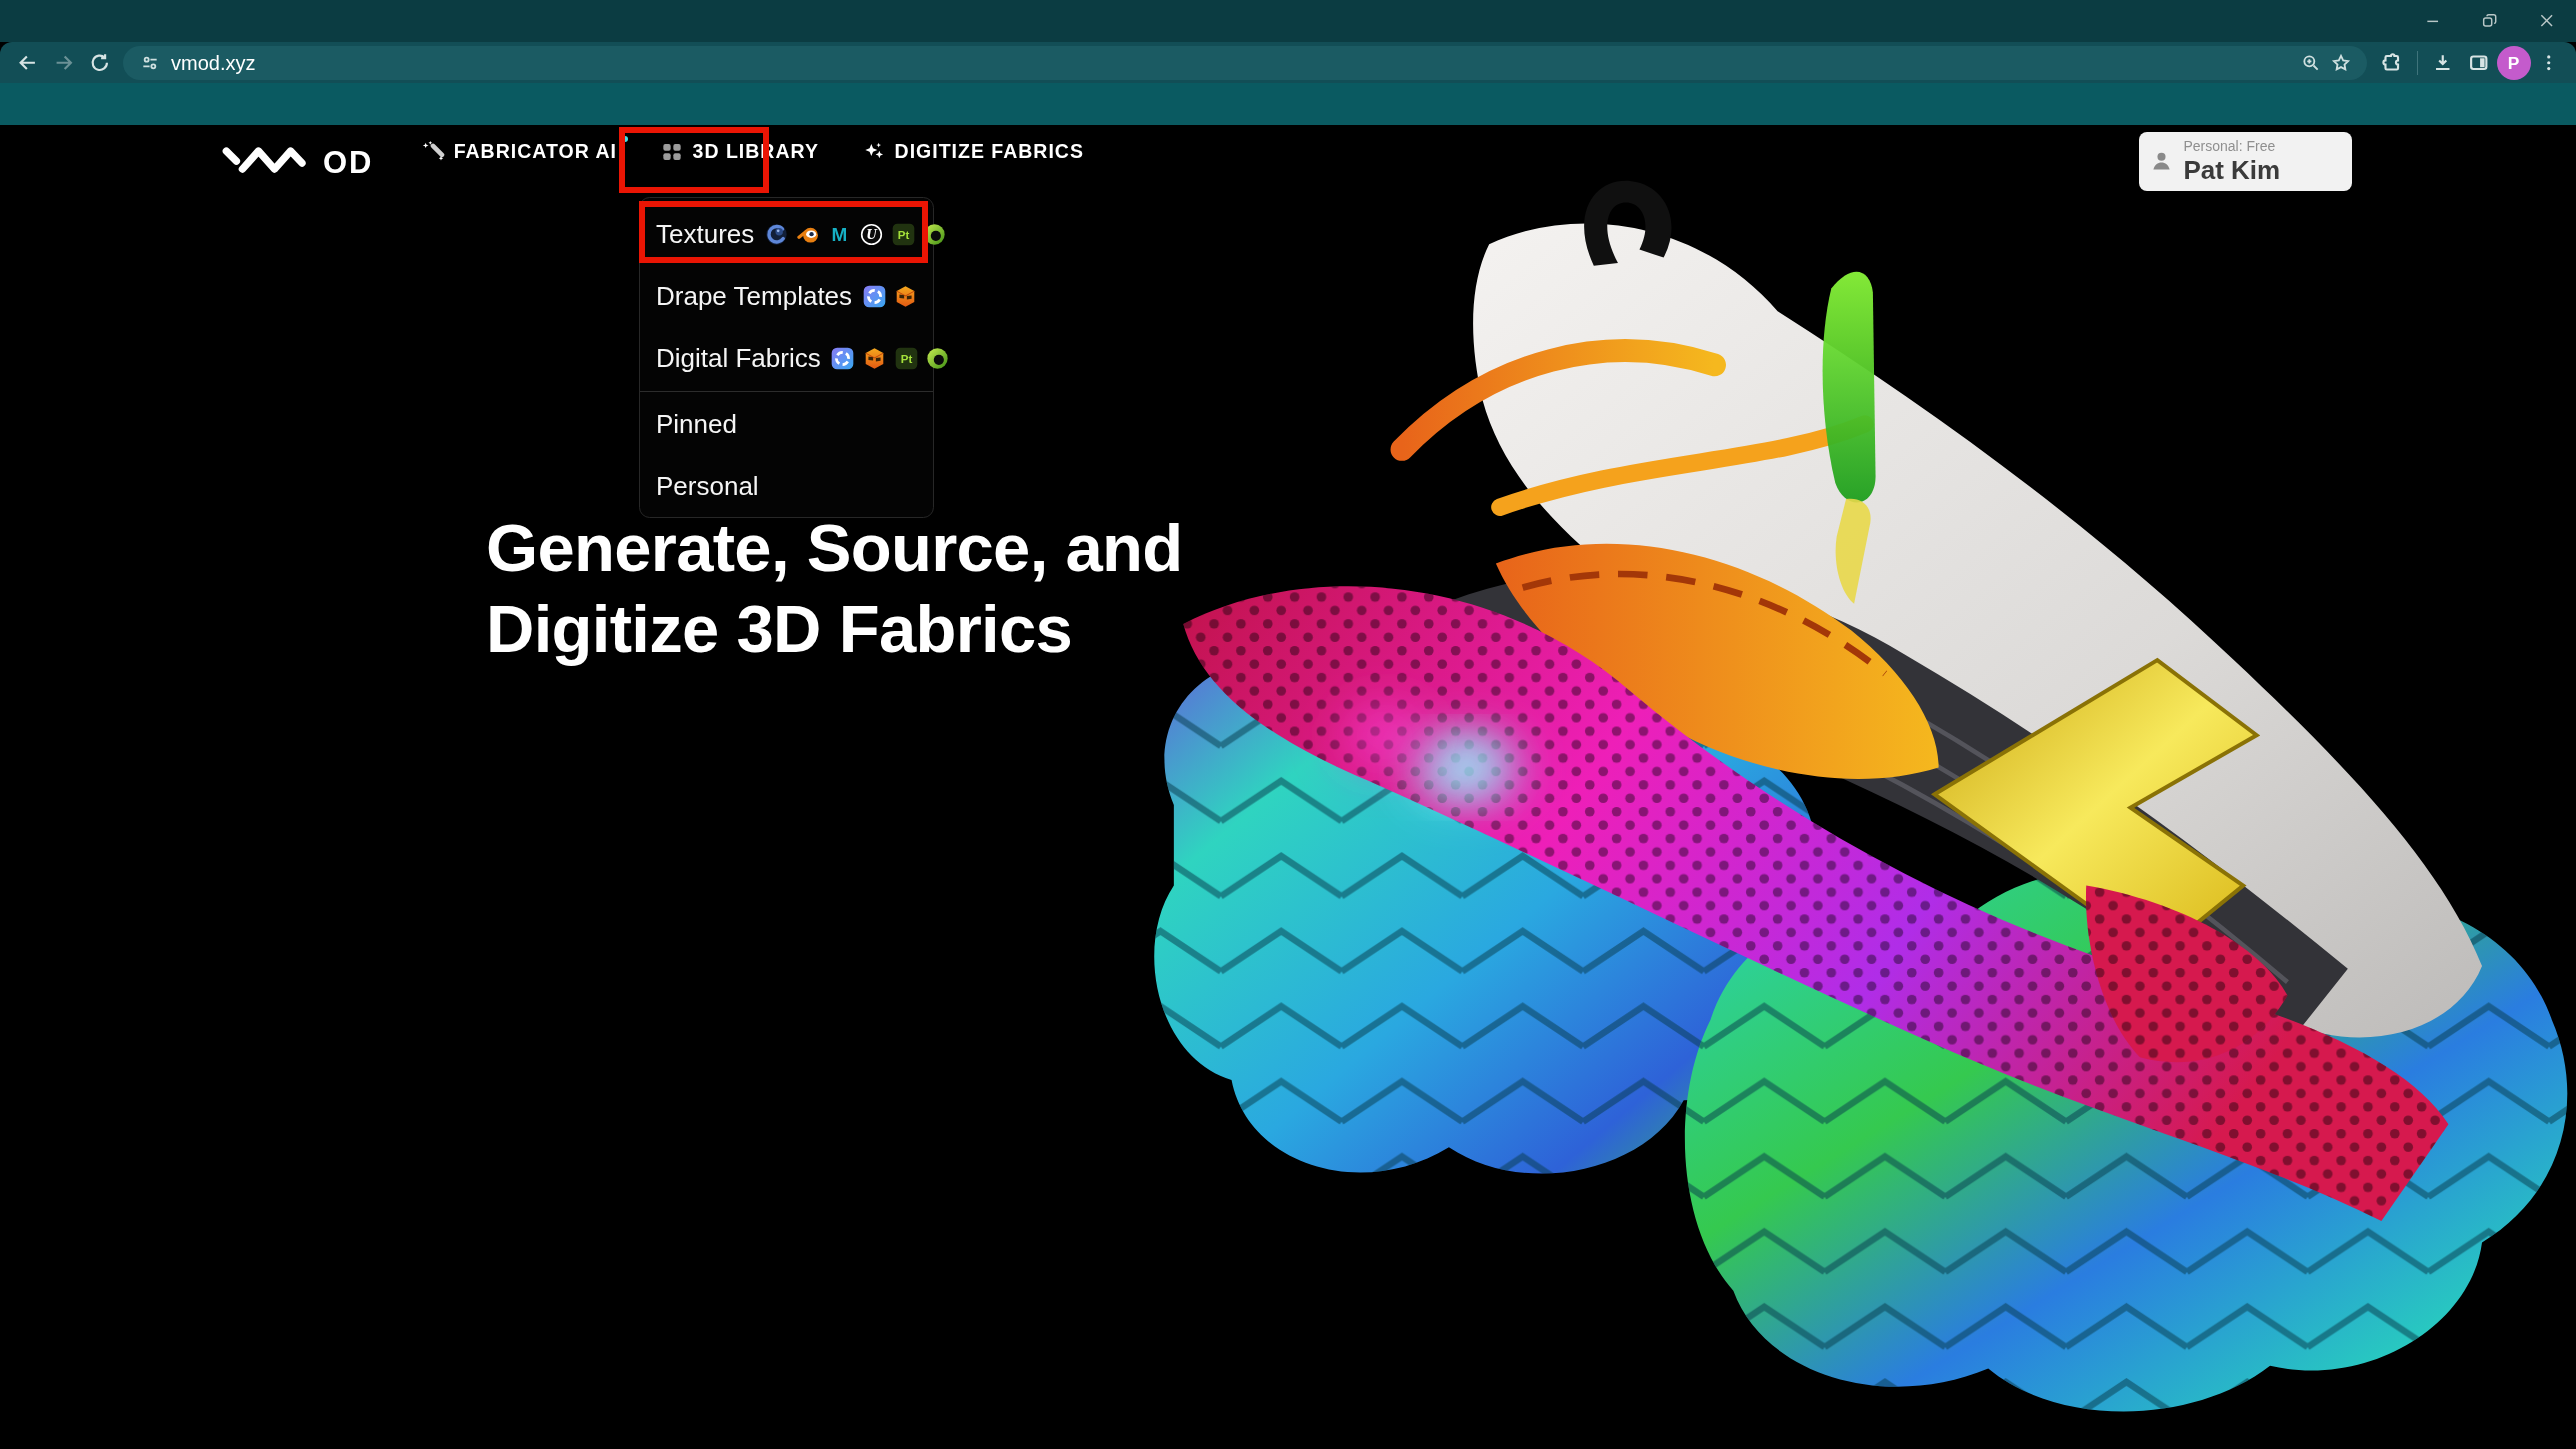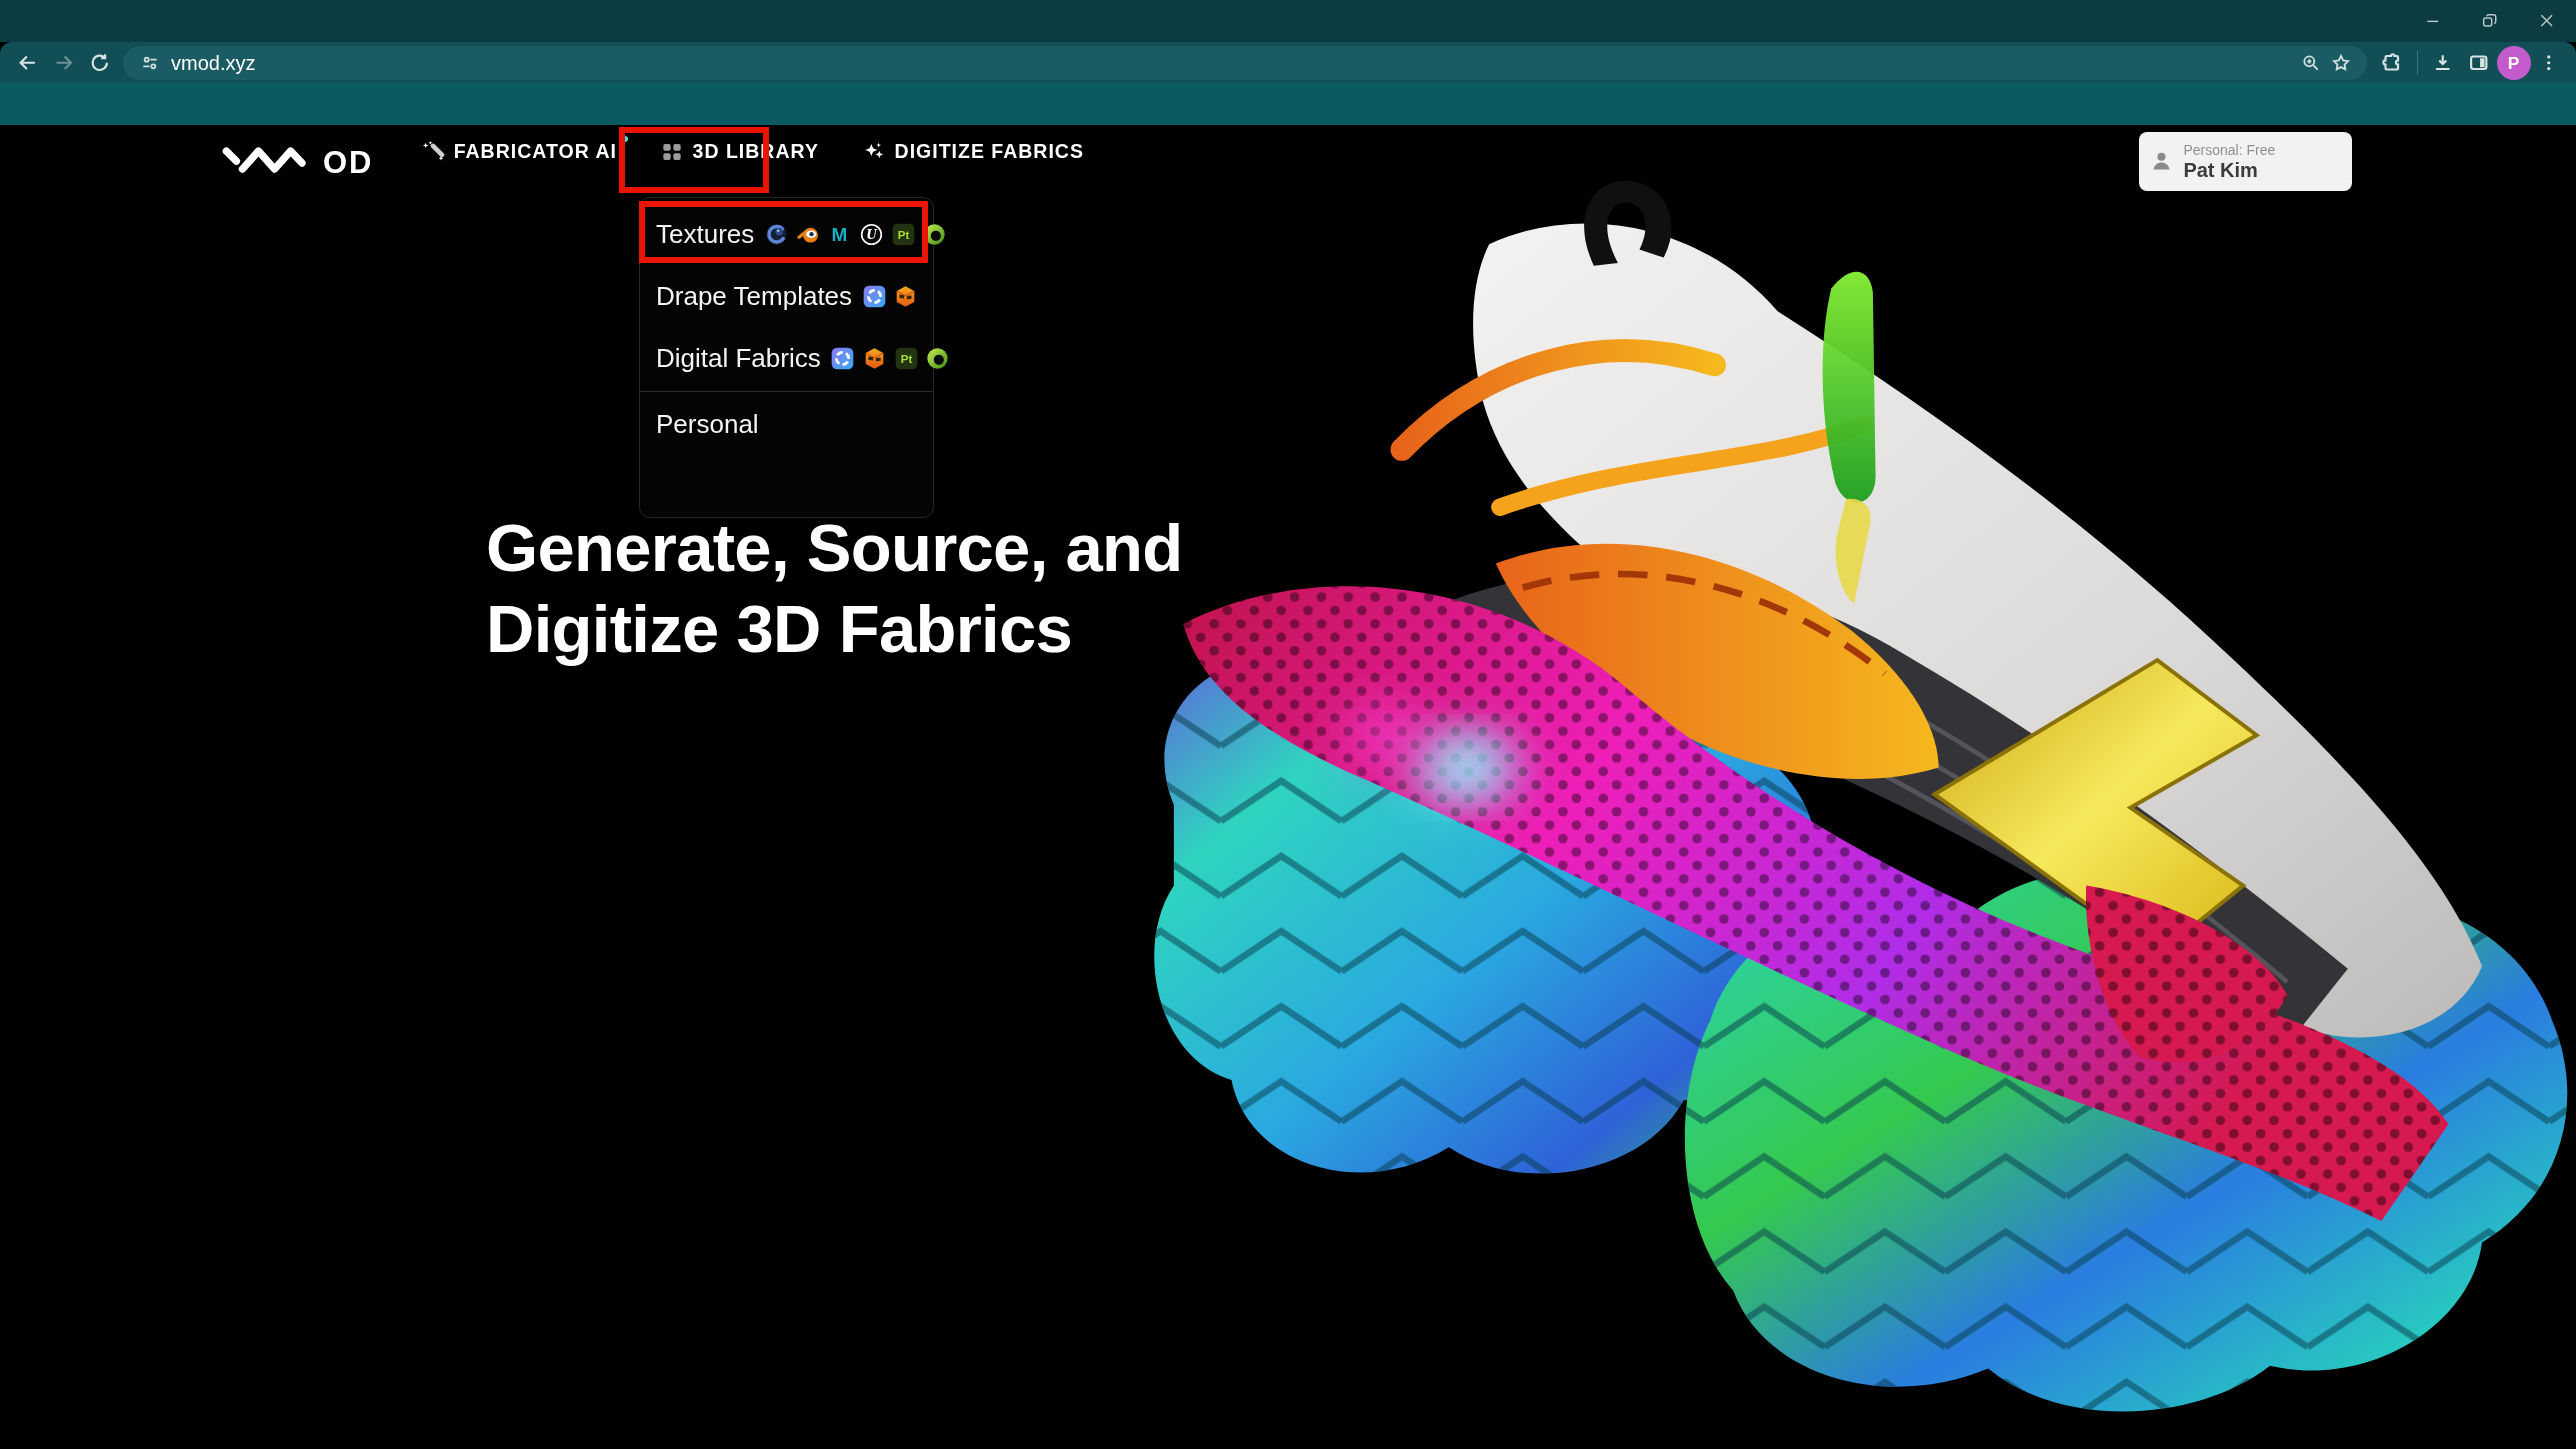--- a/index.html
+++ b/index.html
@@ -36,21 +36,21 @@
 
   .main-nav { position:absolute; left:421px; top:14.8px; height:44px; display:flex; align-items:flex-start; gap:43px; }
   .nav-item { display:flex; align-items:center; gap:8.7px; position:relative; color:#fff; cursor:pointer; }
   .nav-label { font-size:19.5px; font-weight:bold; letter-spacing:1px; white-space:nowrap; }
   .nav-item svg { width:24px; height:24px; }
   .notif-dot { position:absolute; top:-4px; right:-10.7px; width:6.7px; height:6.7px; border-radius:3.4px; background:#45e0e6; }
 
   .account-card { position:absolute; left:2139px; top:7.4px; width:213px; height:59px; background:#f2f2f2;
                   border-radius:8px; display:flex; align-items:center; padding:0 9.4px; gap:8px; }
   .account-plan { color:#8f8f8f; font-size:14px; }
-  .account-name { color:#3b3b3b; font-size:20px; font-weight:bold; margin-top:1.3px; }
+  .account-name { color:#3b3b3b; font-size:26px; font-weight:bold; margin-top:1.3px; }
 
   .dropdown { position:absolute; left:639px; top:72px; width:295px; height:321px; background:#040404;
               border:1.3px solid #272727; border-radius:10.7px; box-shadow:0 16px 47px rgba(0,0,0,.85); padding:5.4px 0; }
   .dd-row { height:62px; display:flex; align-items:center; padding:0 16px; gap:10.7px; }
   .dd-label { color:#f5f5f5; font-size:26px; white-space:nowrap; }
   .dd-icons { display:flex; align-items:center; gap:8.7px; }
   .app-icon { width:23px; height:23px; flex:0 0 auto; }
   .dd-divider { height:1.3px; background:#2c2c2c; margin:1.3px 0; }
 
   .annotation { position:absolute; border:6.7px solid #ea1504; pointer-events:none; }
@@ -300,20 +300,23 @@
           <rect x="1" y="1" width="32" height="32" rx="7" fill="#213310"></rect>
           <text x="17" y="24" text-anchor="middle" font-family="Liberation Sans, sans-serif" font-size="17" font-weight="bold" fill="#a4e03a">Pt</text>
         </svg>
         <svg class="app-icon" viewBox="0 0 34 34">
           <circle cx="17" cy="17" r="15" fill="url(#gG1)"></circle>
             <circle cx="19" cy="19" r="7.5" fill="#0b0b0b"></circle>
         </svg>
       </span>
     </div>
     <div class="dd-divider"></div>
+    <div class="dd-row">
+      <span class="dd-label">Pinned</span>
+    </div>
     <div class="dd-row">
       <span class="dd-label">Personal</span>
     </div>
   </div>
 
   <div class="hero">
     <div>Generate, Source, and</div>
     <div>Digitize 3D Fabrics</div>
   </div>
 

